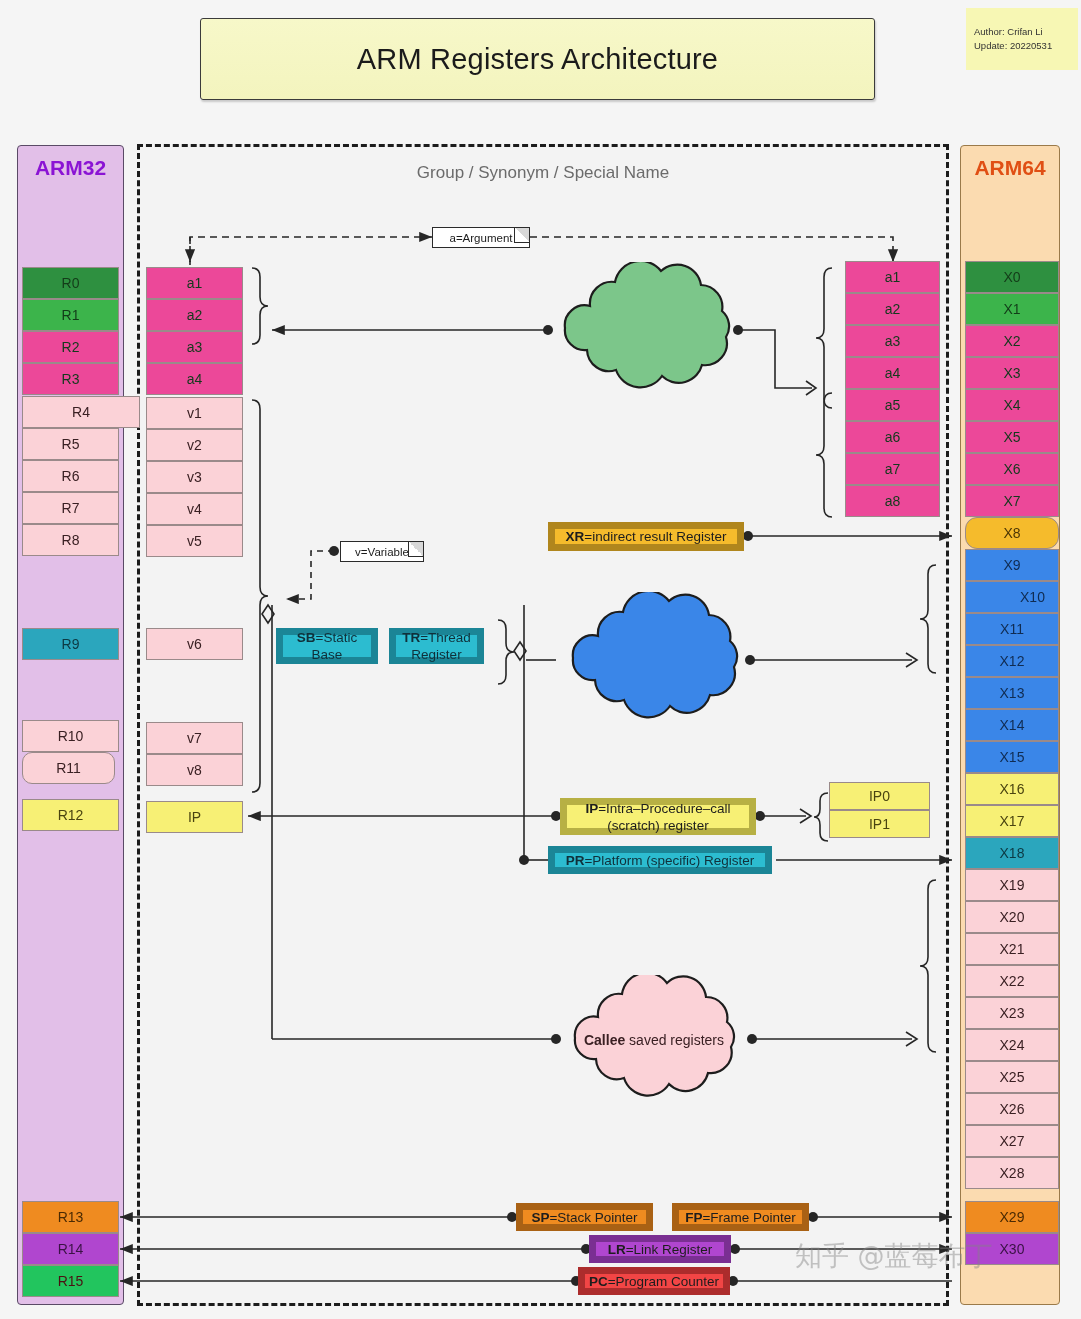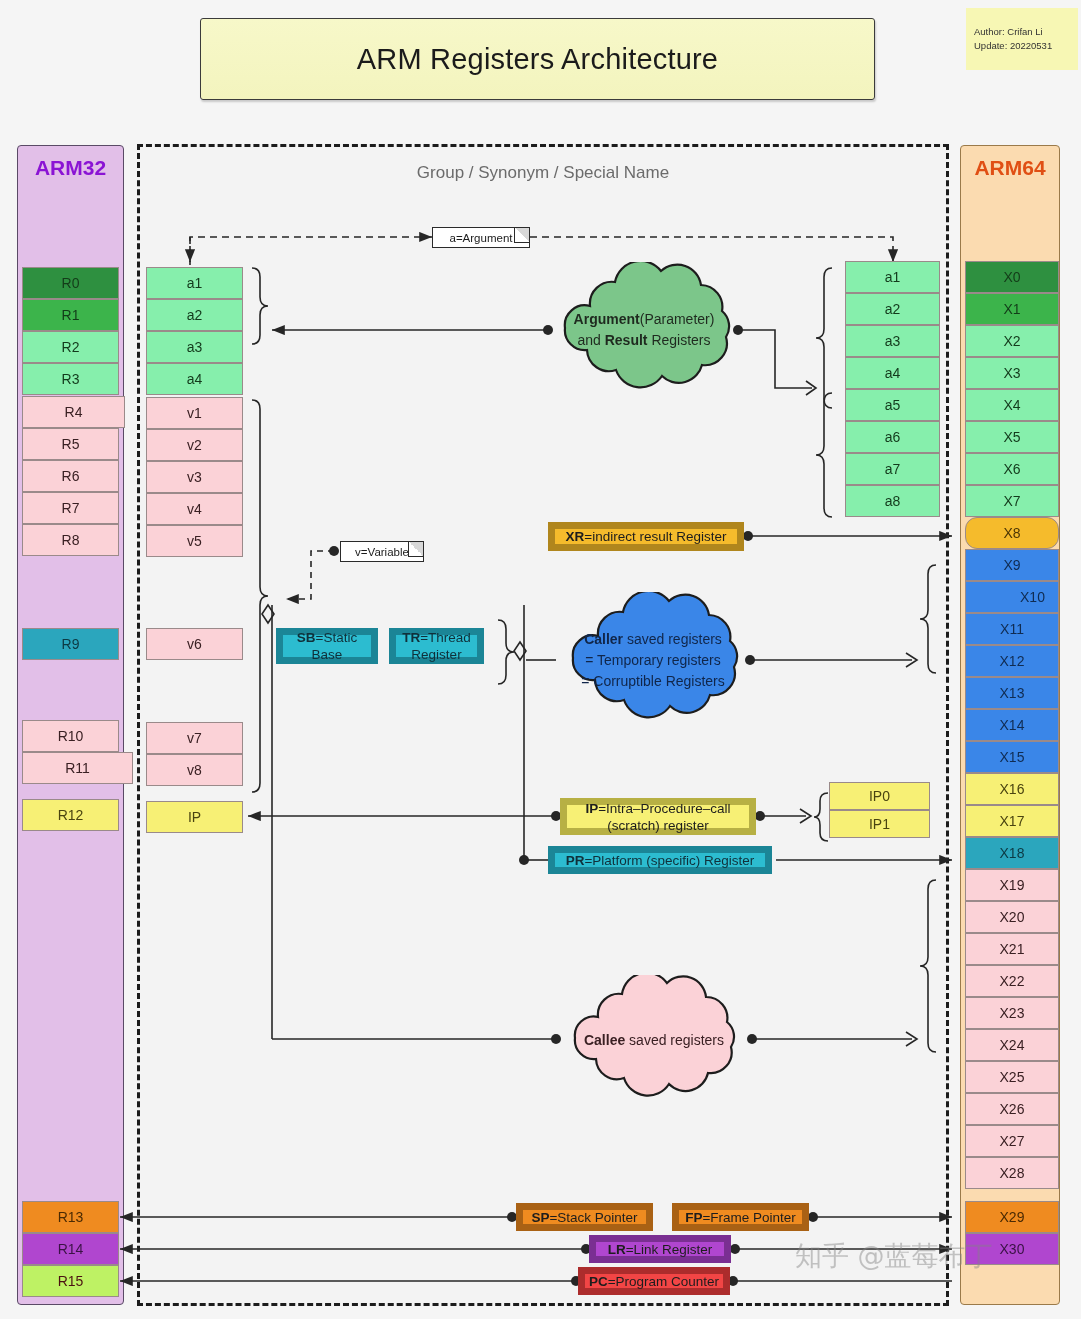--- a/index.html
+++ b/index.html
@@ -62,29 +62,29 @@
   #arm64-title{color:#e04f14;}
 
   
   .reg{
     display:flex;align-items:center;justify-content:center;
     font-size:14px;color:#1d1d1d;
     border:1px solid #9a8a8a;
   }
   .reg.dark-green{background:#2e9040;color:#143c19;}
   .reg.mid-green{background:#3cb44b;color:#123c18;}
-  .reg.lt-green{background:#86efac;color:#133a1c;}
+  .reg.lt-green{background:#ec4899;color:#133a1c;}
   .reg.pink{background:#fbd2d7;color:#3a2023;}
   .reg.teal{background:#2ba6bd;color:#0c3a44;}
   .reg.yellow{background:#f7f075;color:#4a4410;}
   .reg.amber{background:#f5bb2c;color:#4d3705;border-radius:12px;}
   .reg.blue{background:#3a86e8;color:#102c52;}
   .reg.orange{background:#ef8b20;color:#4a2a03;}
   .reg.purple{background:#b046cf;color:#3a1245;}
-  .reg.red{background:#bef264;color:#4b1111;}
+  .reg.red{background:#22c55e;color:#4b1111;}
 
   
   .lbox{
     display:flex;align-items:center;justify-content:center;
     text-align:center;border:7px solid #000000;
     font-size:13.5px;line-height:17px;
   }
   .lbox b{font-weight:bold;}
   .lbox.amber{background:#f5bb2c;border-color:#b0861d;color:#1d1d1d;}
   .lbox.yellow{background:#f7f075;border-color:#b7b044;color:#1d1d1d;}
@@ -235,42 +235,42 @@
     </div>
     <div class="abs reg mid-green" style="left: 22px; top: 299px; width: 97px; height: 32px;">
       <span>R1</span>
     </div>
     <div class="abs reg lt-green" style="left: 22px; top: 331px; width: 97px; height: 32px;">
       <span>R2</span>
     </div>
     <div class="abs reg lt-green" style="left: 22px; top: 363px; width: 97px; height: 32px;">
       <span>R3</span>
     </div>
-    <div class="abs reg pink" style="left: 22px; top: 396px; width: 103px; height: 32px;">
+    <div class="abs reg pink" style="left: 22px; top: 396px; width: 118px; height: 32px;">
       <span>R4</span>
     </div>
     <div class="abs reg pink" style="left: 22px; top: 428px; width: 97px; height: 32px;">
       <span>R5</span>
     </div>
     <div class="abs reg pink" style="left: 22px; top: 460px; width: 97px; height: 32px;">
       <span>R6</span>
     </div>
     <div class="abs reg pink" style="left: 22px; top: 492px; width: 97px; height: 32px;">
       <span>R7</span>
     </div>
     <div class="abs reg pink" style="left: 22px; top: 524px; width: 97px; height: 32px;">
       <span>R8</span>
     </div>
     <div class="abs reg teal" style="left: 22px; top: 628px; width: 97px; height: 32px;">
       <span>R9</span>
     </div>
     <div class="abs reg pink" style="left: 22px; top: 720px; width: 97px; height: 32px;">
       <span>R10</span>
     </div>
-    <div class="abs reg pink" style="left: 22px; top: 752px; width: 111px; height: 32px;">
+    <div class="abs reg pink" style="left: 22px; top: 752px; width: 93px; height: 32px; border-radius: 10px;">
       <span>R11</span>
     </div>
     <div class="abs reg yellow" style="left: 22px; top: 799px; width: 97px; height: 32px;">
       <span>R12</span>
     </div>
     <div class="abs reg orange" style="left: 22px; top: 1201px; width: 97px; height: 32px;">
       <span>R13</span>
     </div>
     <div class="abs reg purple" style="left: 22px; top: 1233px; width: 97px; height: 32px;">
       <span>R14</span>
@@ -458,35 +458,26 @@
 </div>
 <div class="abs note" id="note-v" style="left:340px;top:541px;width:84px;height:21px;">
   <span>v=Variable</span>
   <span class="fold"></span>
 </div>
 
 <div class="abs cloud" id="cloud-arg" style="left:548px;top:262px;width:192px;height:136px;">
   <svg width="192" height="136" viewBox="0 0 192 136">
     <path d="M42,44 a22,22 0 0 1 25,-24 a26,26 0 0 1 46,-11 a24,24 0 0 1 40,14 a22,22 0 0 1 21,26 a20,20 0 0 1 4,26 a22,22 0 0 1 -24,28 a24,24 0 0 1 -40,11 a26,26 0 0 1 -46,-6 a22,22 0 0 1 -29,-20 a20,20 0 0 1 -22,-22 a20,20 0 0 1 25,-22 z" fill="#7cc68a" stroke="#1d1d1d" stroke-width="2.2"></path>
   </svg>
-  <div class="ctext">
-    <div><b>Argument</b><span>(Parameter)</span></div>
-    <div><span>and </span><b>Result</b><span> Registers</span></div>
-  </div>
 </div>
 
 <div class="abs cloud" id="cloud-caller" style="left:556px;top:592px;width:194px;height:136px;">
   <svg width="194" height="136" viewBox="0 0 194 136">
     <path d="M42,44 a22,22 0 0 1 25,-24 a26,26 0 0 1 46,-11 a24,24 0 0 1 40,14 a22,22 0 0 1 21,26 a20,20 0 0 1 4,26 a22,22 0 0 1 -24,28 a24,24 0 0 1 -40,11 a26,26 0 0 1 -46,-6 a22,22 0 0 1 -29,-20 a20,20 0 0 1 -22,-22 a20,20 0 0 1 25,-22 z" fill="#3a86e8" stroke="#1d1d1d" stroke-width="2.2"></path>
   </svg>
-  <div class="ctext" style="color:#10264a;">
-    <div><b>Caller</b><span> saved registers</span></div>
-    <div>= Temporary registers</div>
-    <div>= Corruptible Registers</div>
-  </div>
 </div>
 
 <div class="abs cloud" id="cloud-callee" style="left:556px;top:975px;width:196px;height:130px;">
   <svg width="196" height="130" viewBox="0 0 196 130">
     <path d="M42,42 a21,21 0 0 1 24,-23 a25,25 0 0 1 45,-11 a23,23 0 0 1 39,14 a21,21 0 0 1 21,25 a19,19 0 0 1 4,25 a21,21 0 0 1 -23,26 a23,23 0 0 1 -39,11 a25,25 0 0 1 -45,-6 a21,21 0 0 1 -28,-19 a19,19 0 0 1 -21,-21 a19,19 0 0 1 23,-21 z" fill="#fbd2d7" stroke="#1d1d1d" stroke-width="2.2"></path>
   </svg>
   <div class="ctext" style="color:#3a2023;">
     <div><b>Callee</b><span> saved registers</span></div>
   </div>
 </div>

